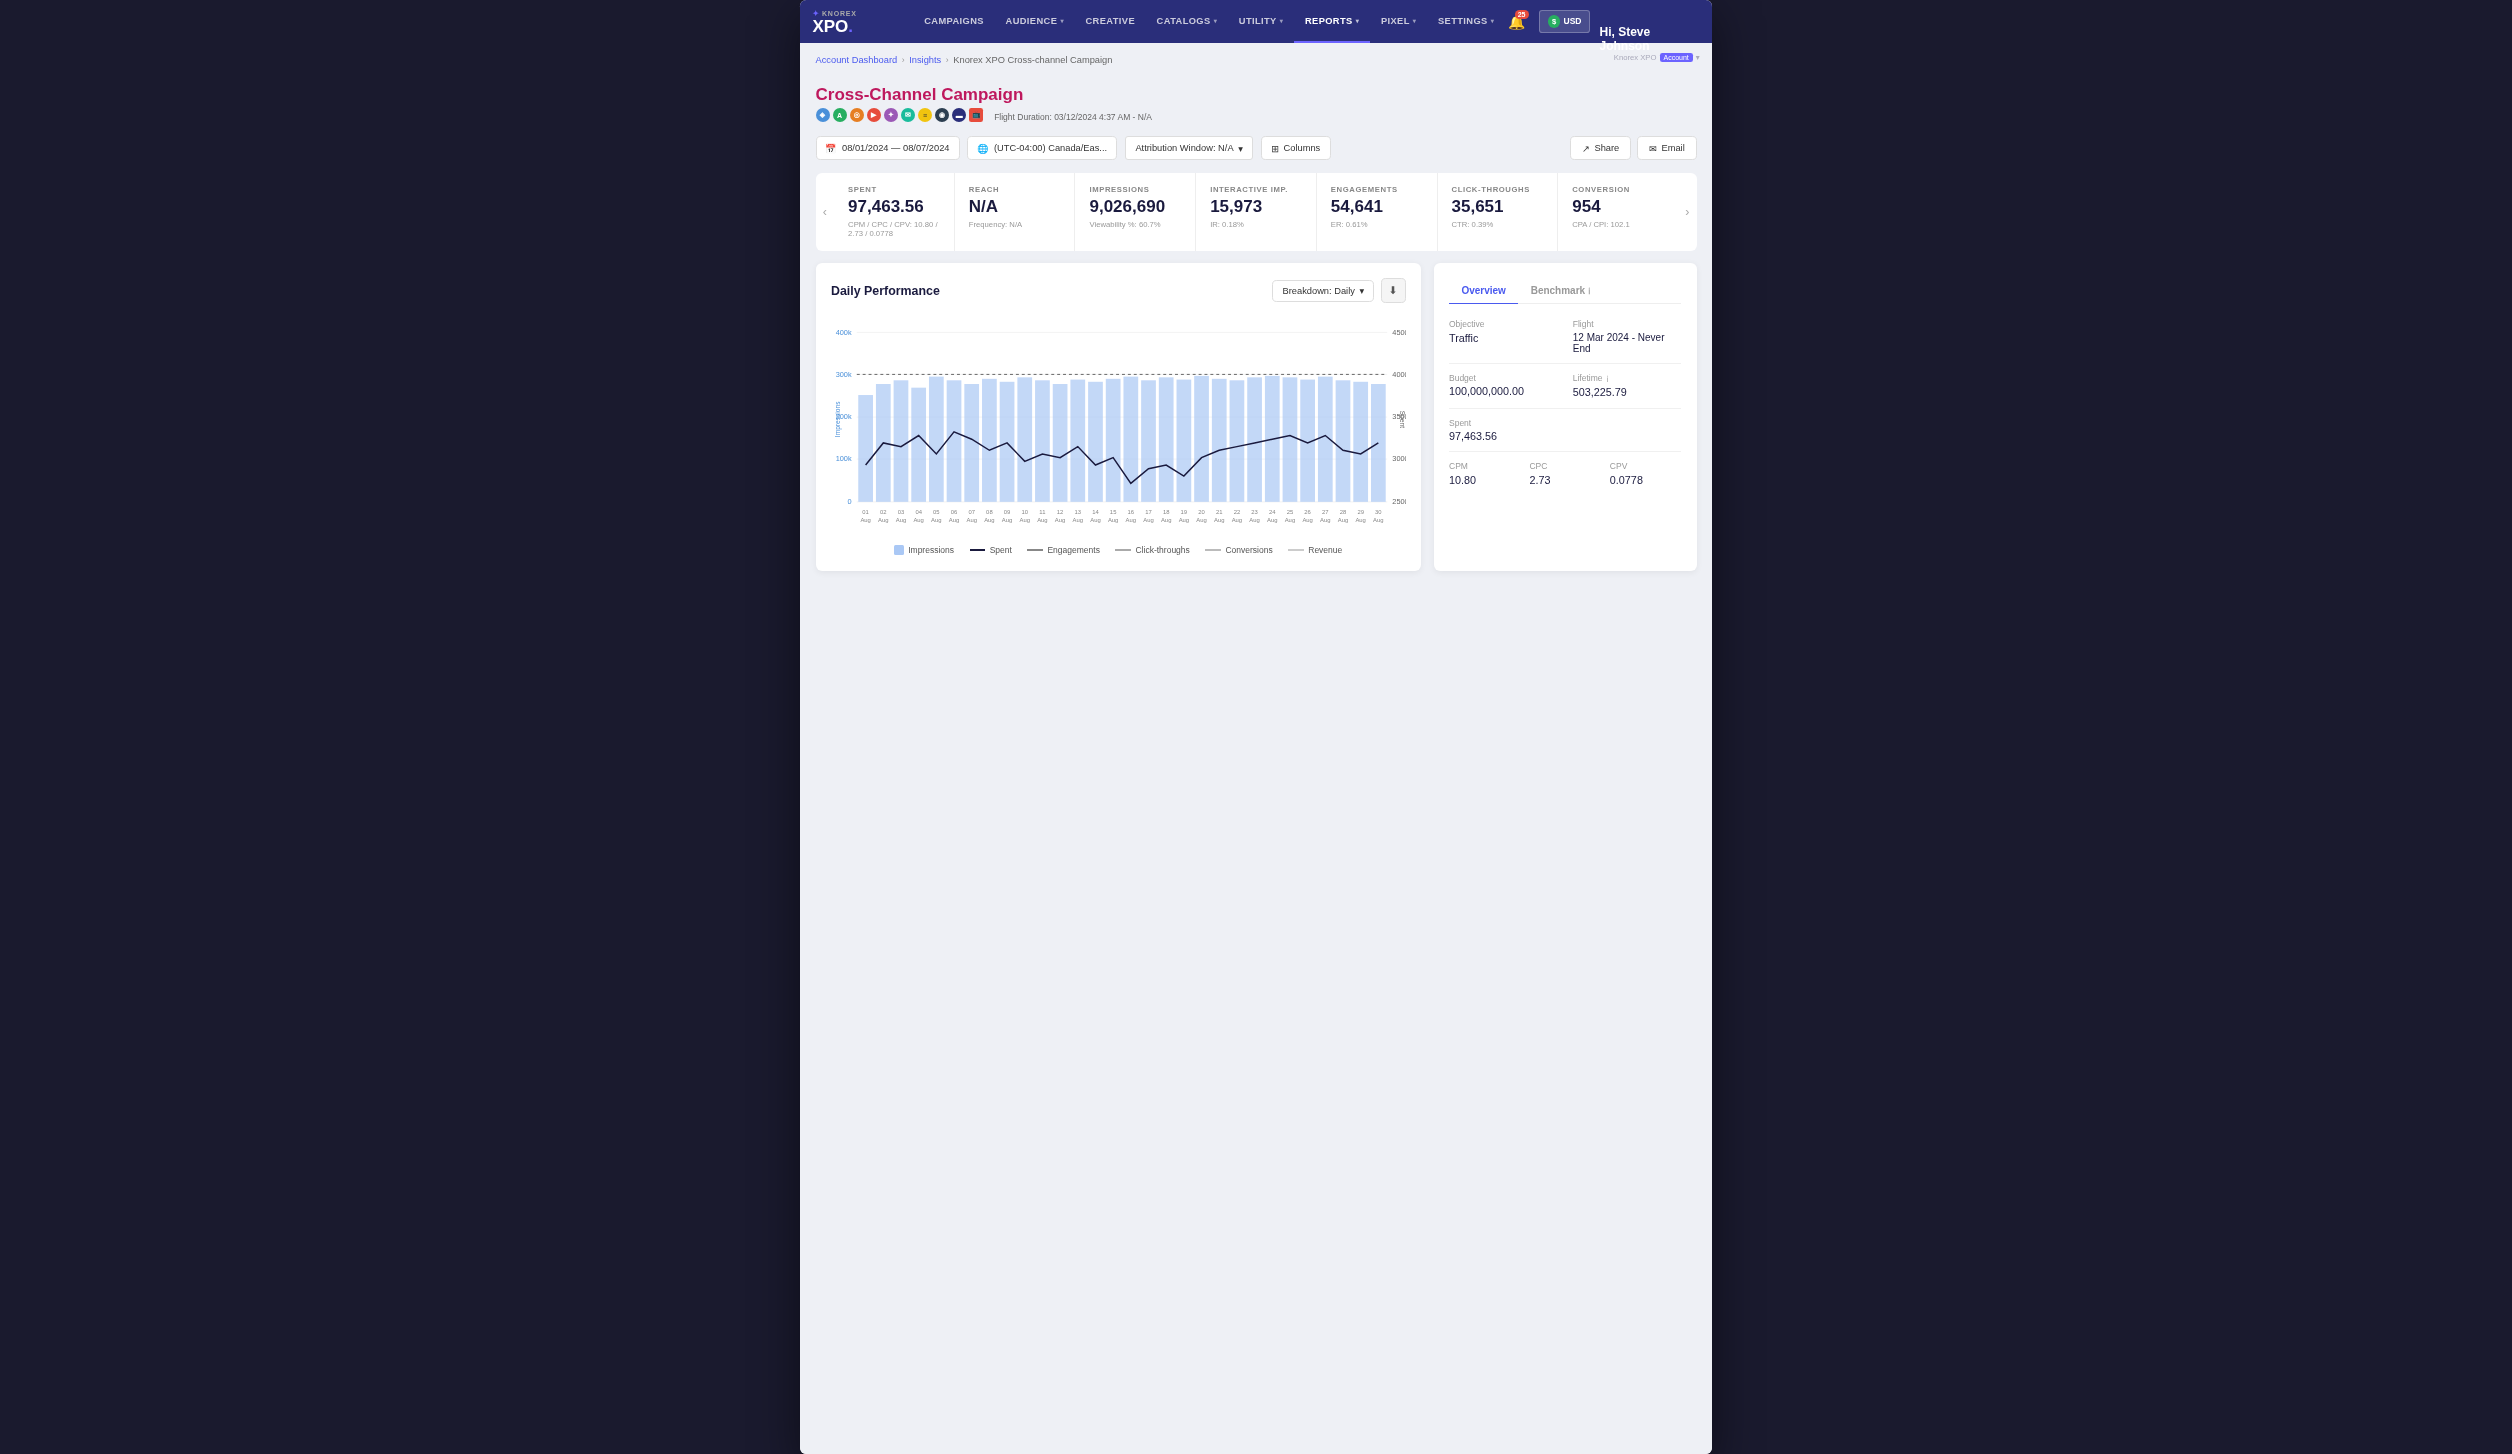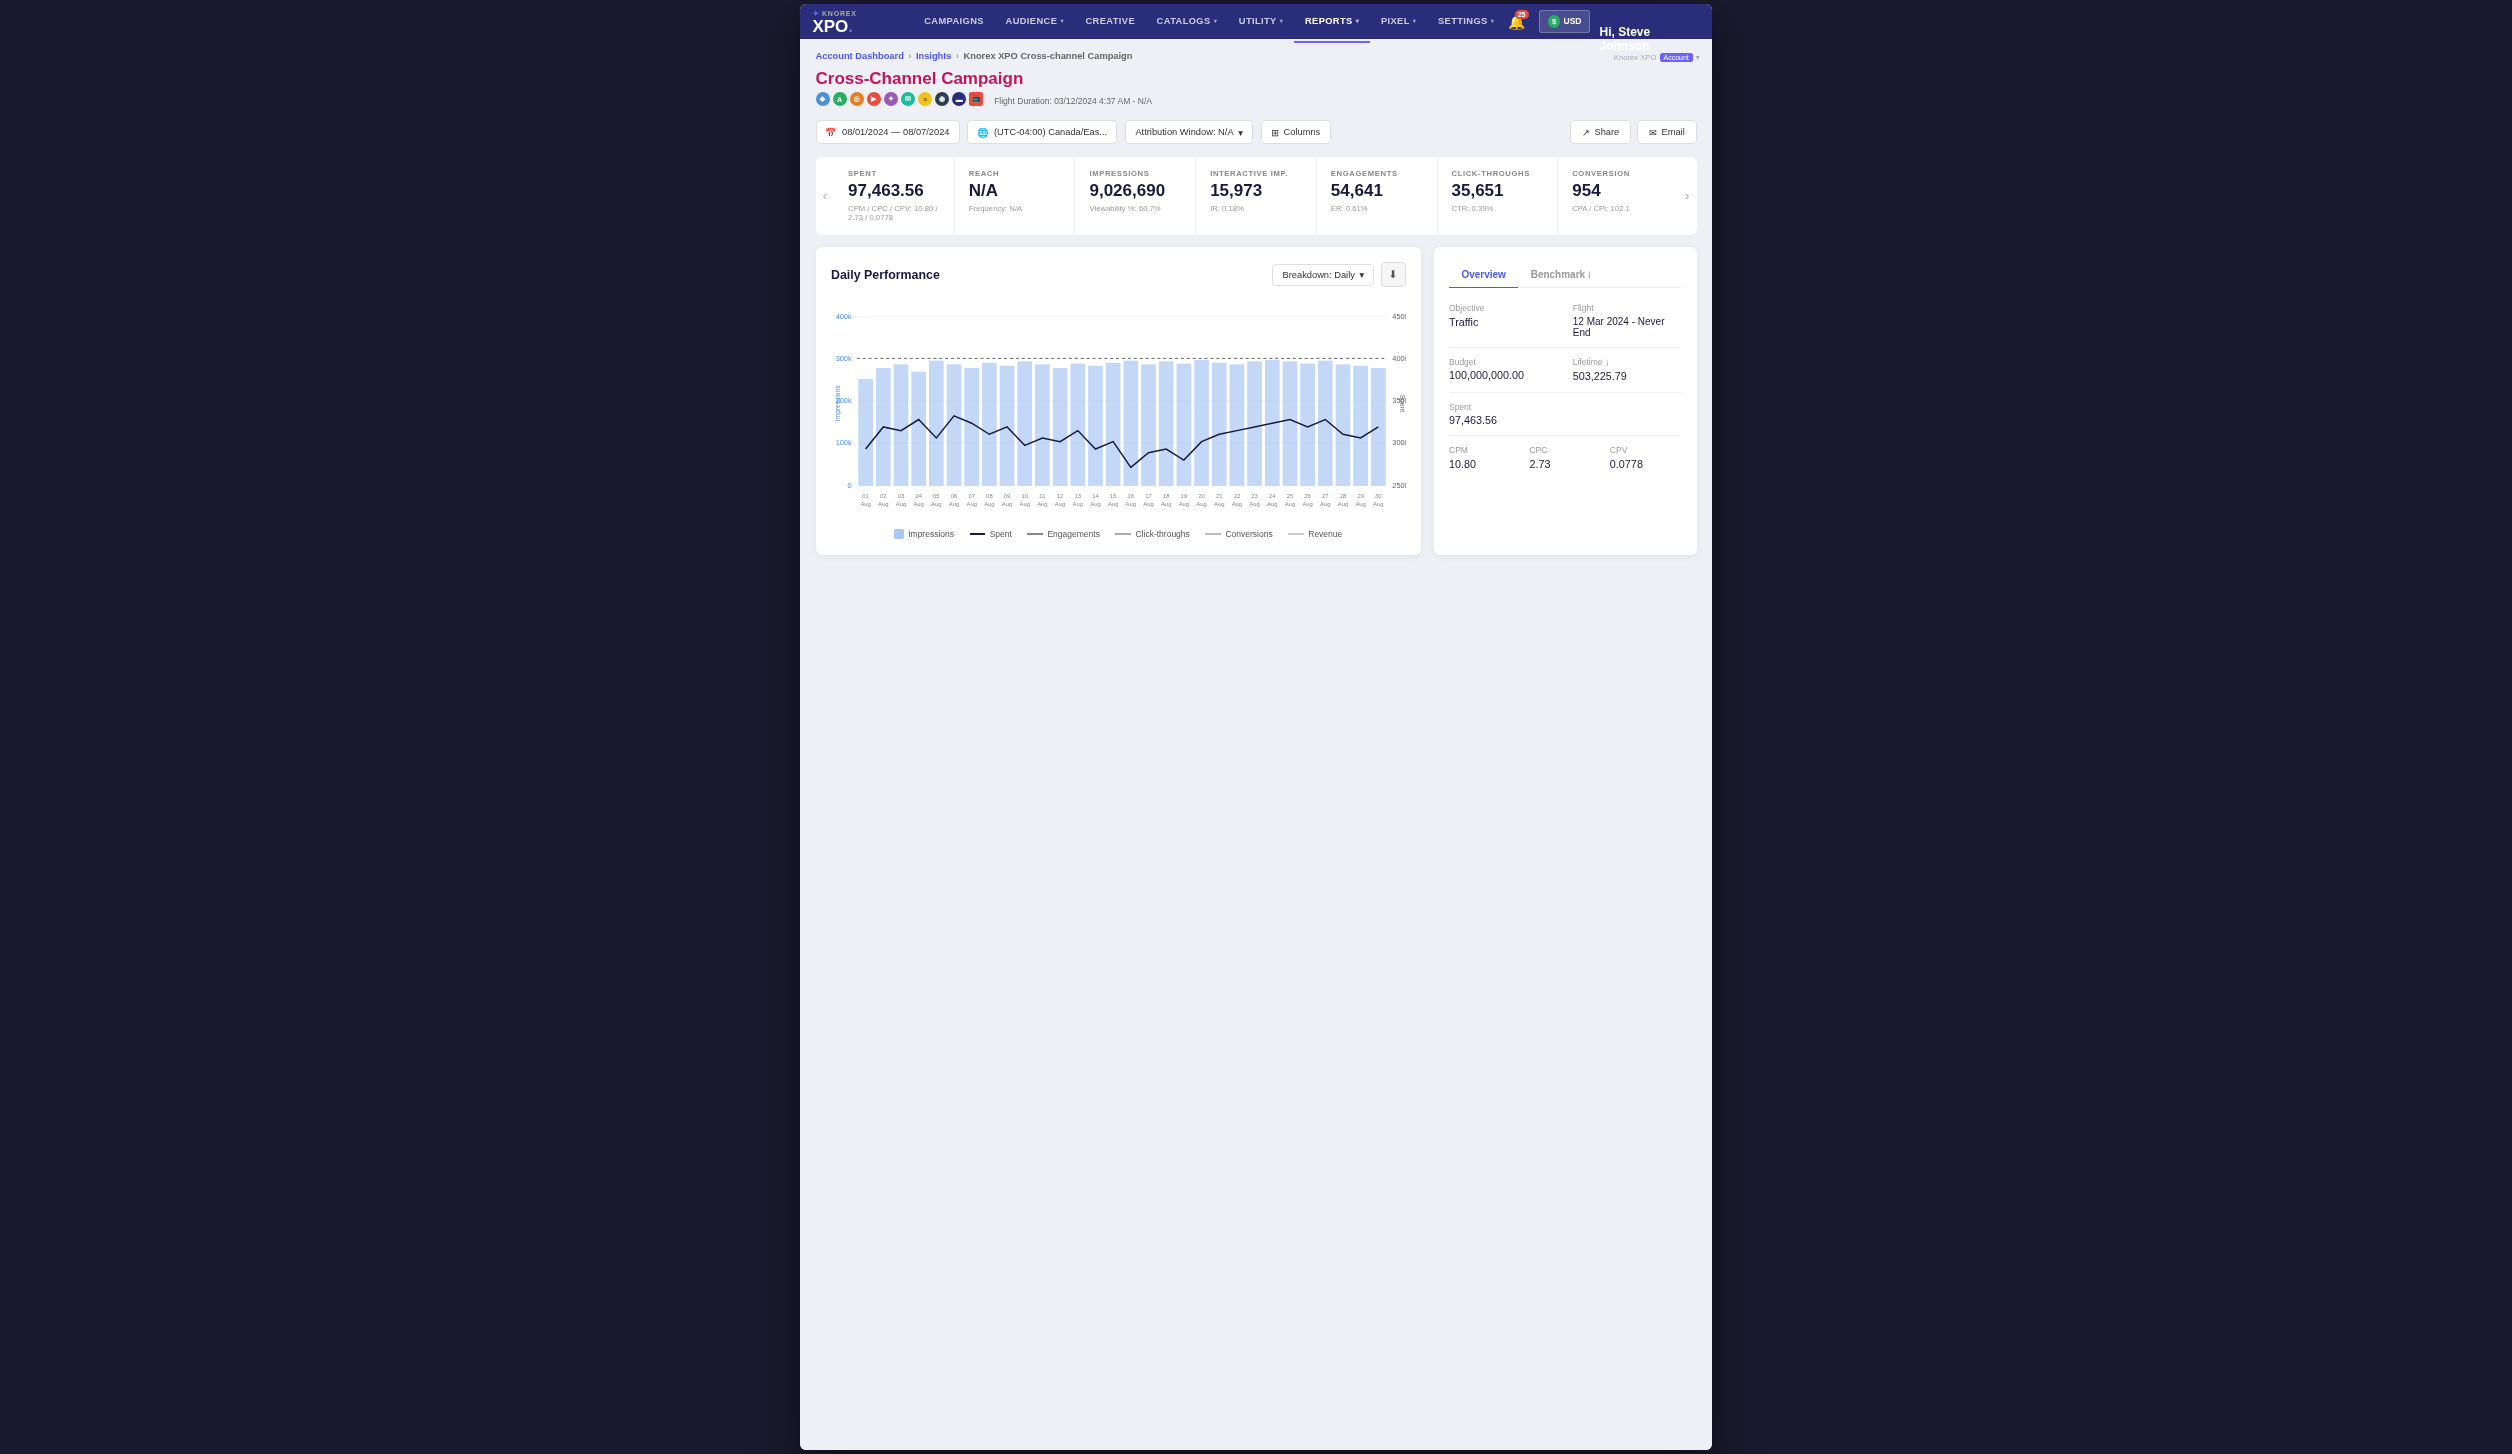--- a/index.html
+++ b/index.html
@@ -16,21 +16,21 @@
       width: 912px;
       background: #f0f0f5;
       border-radius: 6.2px;
       overflow: hidden;
       box-shadow: 0 15.5px 46px rgba(0,0,0,0.5);
     }
 
     
     .topbar {
       background: #2a2e7a;
-      height: 35px;
+      height: 43px;
       display: flex;
       align-items: center;
       padding: 0 12.4px;
       gap: 0;
     }
     .logo-area {
       width: 101px;
       display: flex;
       flex-direction: column;
       align-items: flex-start;
@@ -180,22 +180,21 @@
       min-height: calc(100vh - 43px);
     }
 
     
     .breadcrumb {
       display: flex;
       align-items: flex-start;
       gap: 4.6px;
       font-size: 9.3px;
       color: #666;
-      margin-bottom: 8px;
-      font-weight: bold;
+      margin-bottom: 20px;
     }
     .breadcrumb a {
       color: #4a5aef;
       text-decoration: none;
       cursor: pointer;
     }
     .breadcrumb .sep { color: #999; font-size: 8.5px; }
 
     
     .page-header {

